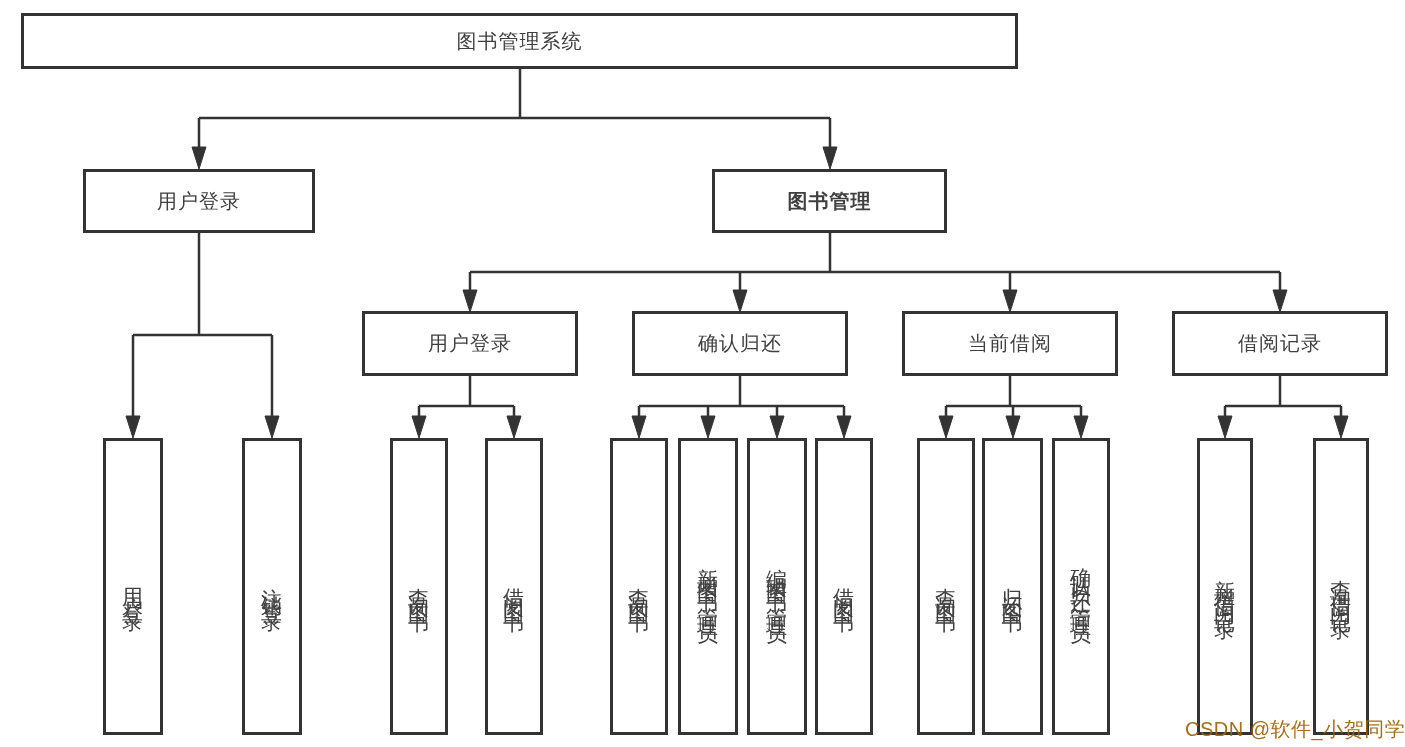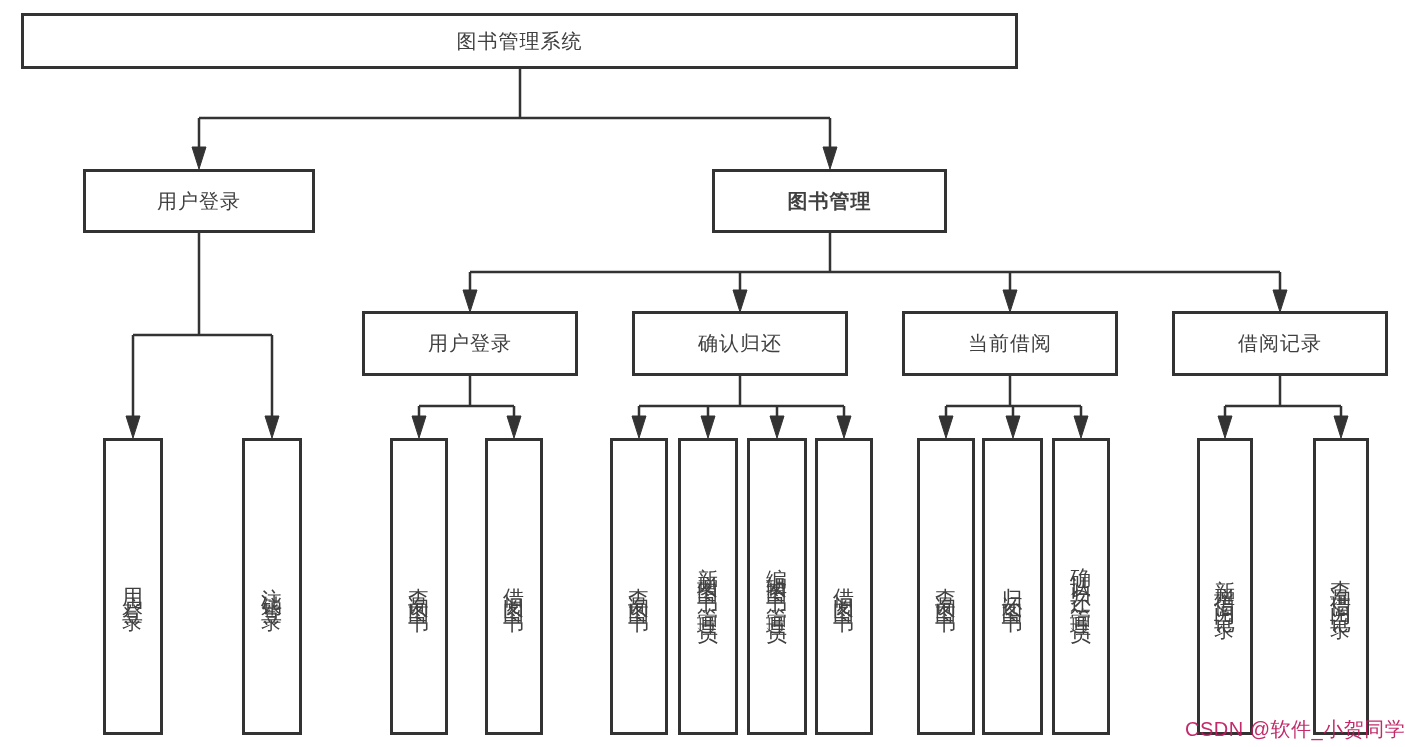--- a/index.html
+++ b/index.html
@@ -17,21 +17,21 @@
     position:absolute;box-sizing:border-box;border:3px solid #333333;background:#ffffff;
     display:flex;align-items:center;justify-content:center;z-index:2;
     top:438px;height:297px;
   }
   .vlbl{
     writing-mode:vertical-rl;text-orientation:mixed;
     font-size:21px;letter-spacing:8px;color:#404040;line-height:1;
   }
   #watermark{
     position:absolute;left:1185px;top:716px;z-index:3;
-    font-size:20px;color:#be185d;opacity:.92;white-space:nowrap;letter-spacing:.5px;
+    font-size:20px;color:#a16207;opacity:.92;white-space:nowrap;letter-spacing:.5px;
   }
 </style>
 </head>
 <body>
 
 <div id="stage">
 
   <svg id="wires" viewBox="0 0 1405 747" xmlns="http://www.w3.org/2000/svg">
     <path fill="none" stroke="#333333" stroke-width="2.5" d="
       M520 69 V118 M199 118 H830 M199 118 V150 M830 118 V150

